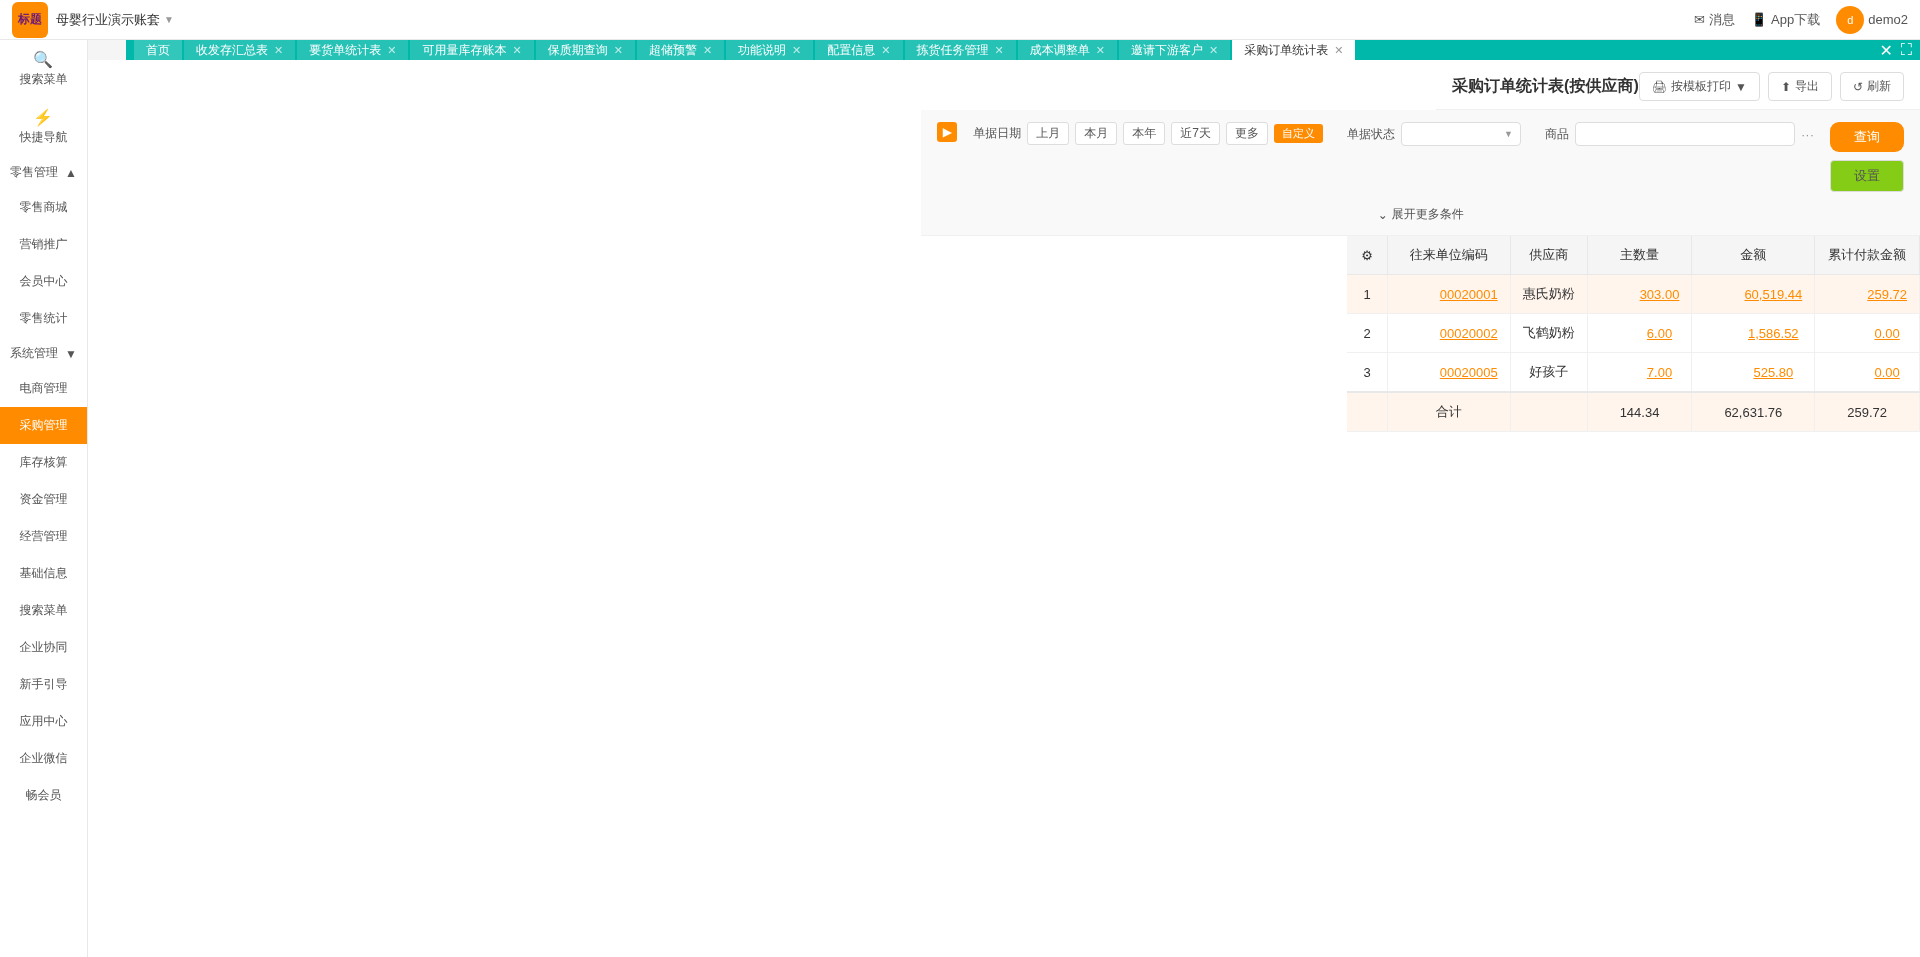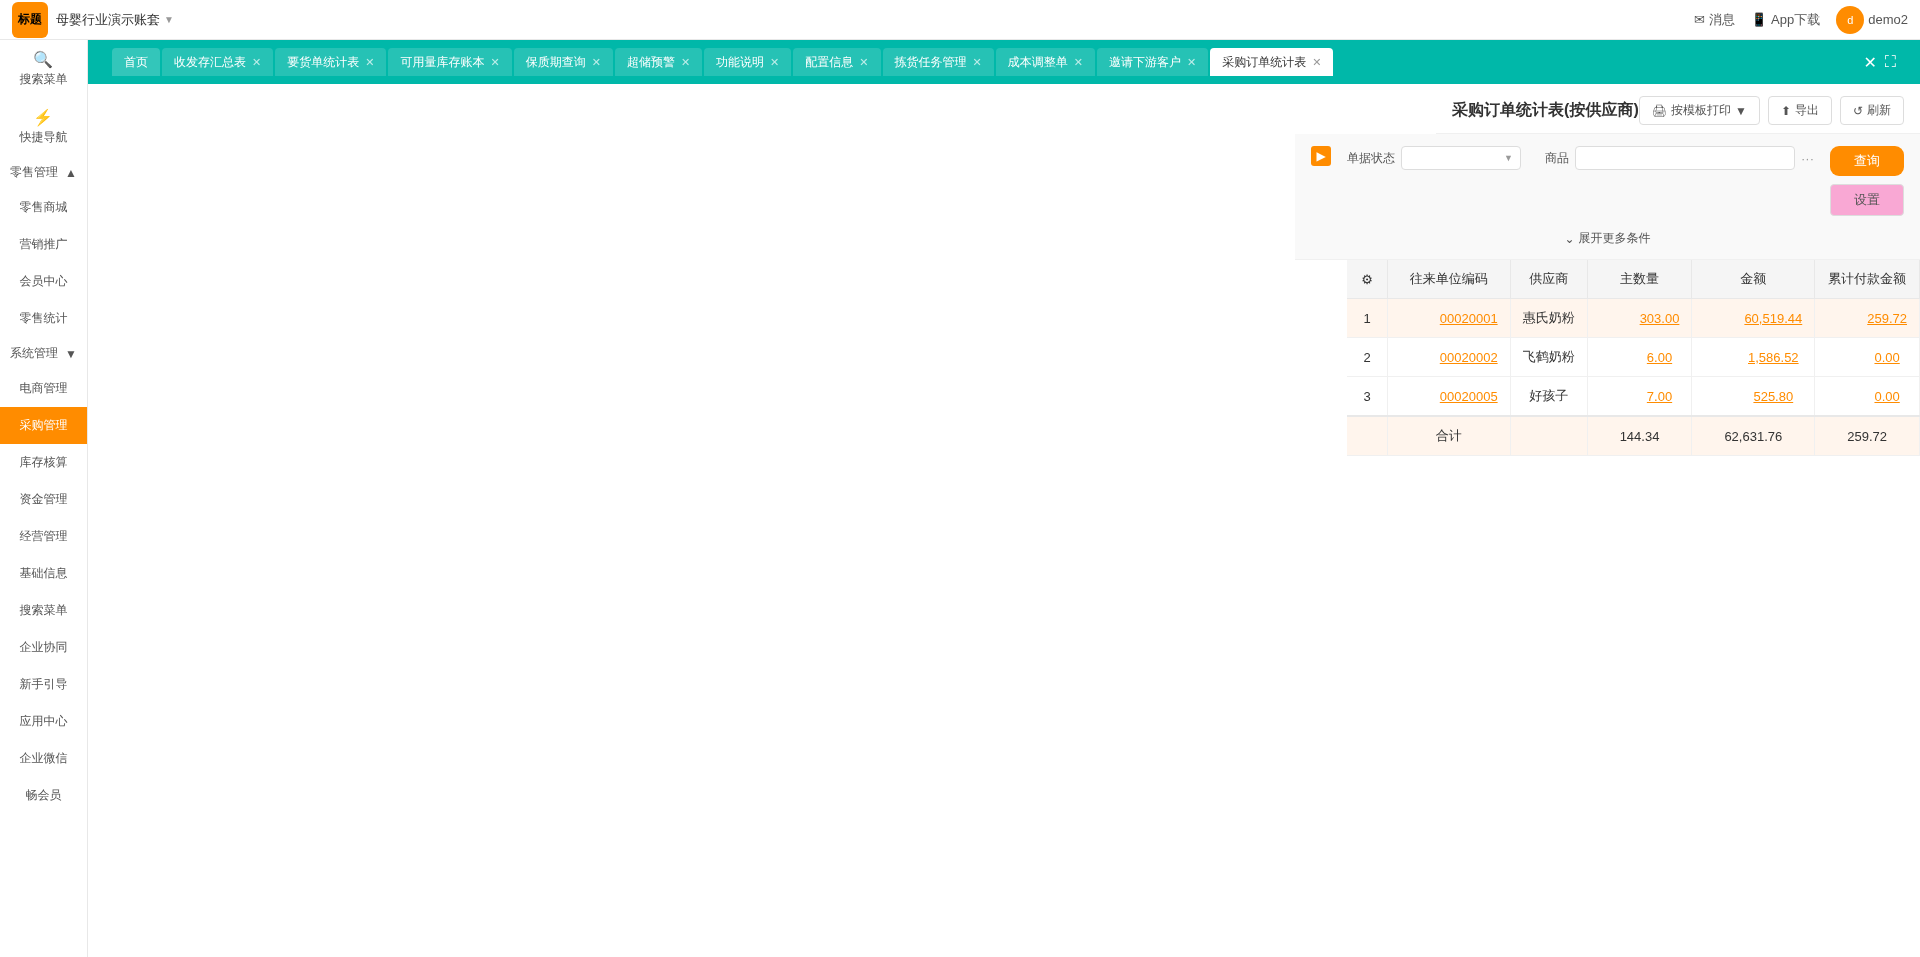--- a/index.html
+++ b/index.html
@@ -1,40 +1,40 @@
 <!DOCTYPE html>
 <html><head>
   <meta charset="utf-8">
   <style>
     * { box-sizing: border-box; margin: 0; padding: 0; }
     body { font-family: "Microsoft YaHei", "微软雅黑", Arial, sans-serif; font-size: 13px; background: #f5f5f5; display: flex; flex-direction: column; height: 957px; overflow: hidden; }
 
     
     .top-bar { height: 40px; background: #fff; display: flex; align-items: center; justify-content: space-between; padding: 0 12px; border-bottom: 1px solid #e8e8e8; flex-shrink: 0; }
     .top-bar-left { display: flex; align-items: center; gap: 8px; }
-    .logo { width: 36px; height: 36px; background: #ff8c00; border-radius: 6px; display: flex; align-items: center; justify-content: center; color: #000000; font-weight: bold; font-size: 12px; }
+    .logo { width: 36px; height: 36px; background: #ff8c00; border-radius: 6px; display: flex; align-items: center; justify-content: center; color: #701a75; font-weight: bold; font-size: 12px; }
     .workspace-selector { display: flex; align-items: center; gap: 4px; color: #333; font-size: 13px; cursor: pointer; }
     .workspace-selector .arrow { color: #999; font-size: 10px; }
     .top-bar-right { display: flex; align-items: center; gap: 16px; }
     .top-bar-icon { display: flex; align-items: center; gap: 4px; color: #555; font-size: 13px; cursor: pointer; }
     .user-avatar { width: 28px; height: 28px; border-radius: 50%; background: #ff8c00; display: flex; align-items: center; justify-content: center; color: #fff; font-size: 11px; }
 
     
     .layout { display: flex; flex: 1; overflow: hidden; }
     .sidebar { width: 88px; background: #fff; border-right: 1px solid #e8e8e8; display: flex; flex-direction: column; overflow-y: auto; flex-shrink: 0; }
     .sidebar-item { padding: 10px 4px; text-align: center; cursor: pointer; color: #555; font-size: 12px; display: flex; flex-direction: column; align-items: center; gap: 2px; }
     .sidebar-item.active { background: #ff8c00; color: #fff; }
     .sidebar-item .icon { font-size: 16px; }
     .sidebar-section { display: flex; align-items: center; justify-content: space-between; padding: 8px 10px; cursor: pointer; color: #555; font-size: 12px; }
 
     
     .main-content { flex: 1; display: flex; flex-direction: column; overflow: hidden; }
 
     
-    .tab-bar { height: 44px; background: #00b8a9; display: flex; align-items: center; padding: 0 24px; overflow-x: auto; flex-shrink: 0; gap: 2px; }
+    .tab-bar { height: 20px; background: #00b8a9; display: flex; align-items: center; padding: 0 8px; overflow-x: auto; flex-shrink: 0; gap: 2px; margin-left: 38px; }
     .tab-item { height: 28px; padding: 0 12px; background: rgba(255,255,255,0.15); color: #fff; border-radius: 4px 4px 0 0; display: flex; align-items: center; gap: 6px; cursor: pointer; white-space: nowrap; font-size: 12px; flex-shrink: 0; }
     .tab-item.active { background: #fff; color: #333; }
     .tab-item.home { background: rgba(255,255,255,0.2); }
     .tab-close { font-size: 11px; color: rgba(255,255,255,0.7); cursor: pointer; }
     .tab-item.active .tab-close { color: #999; }
     .tab-bar-actions { margin-left: auto; display: flex; gap: 8px; }
     .tab-action-btn { color: #fff; cursor: pointer; font-size: 16px; background: none; border: none; }
 
     
     .page-area { flex: 1; background: #fff; overflow: auto; display: flex; flex-direction: column; align-items: flex-end; }
@@ -51,21 +51,21 @@
     .filter-label { color: #555; font-size: 12px; white-space: nowrap; }
     .date-shortcut { padding: 2px 8px; border: 1px solid #ddd; border-radius: 3px; cursor: pointer; font-size: 12px; color: #555; background: #fff; }
     .date-custom-badge { padding: 2px 8px; background: #ff8c00; color: #fff; border-radius: 3px; font-size: 11px; cursor: pointer; }
     .date-range-text { font-size: 11px; color: #888; }
     .filter-select { padding: 4px 28px 4px 8px; border: 1px solid #ddd; border-radius: 4px; font-size: 12px; color: #333; background: #fff; cursor: pointer; appearance: none; min-width: 120px; }
     .select-wrapper { position: relative; }
     .select-wrapper::after { content: '▼'; position: absolute; right: 8px; top: 50%; transform: translateY(-50%); font-size: 9px; color: #999; pointer-events: none; }
     .filter-input { padding: 4px 8px; border: 1px solid #ddd; border-radius: 4px; font-size: 12px; min-width: 180px; }
     .expand-btn { display: flex; align-items: center; gap: 4px; color: #555; font-size: 12px; cursor: pointer; justify-content: center; margin-top: 8px; }
     .btn-query { padding: 6px 24px; background: #ff8c00; color: #fff; border: none; border-radius: 9px; cursor: pointer; font-size: 13px; }
-    .btn-settings { padding: 6px 16px; background: #f9a8d4; color: #555; border: 1px solid #ddd; border-radius: 4px; cursor: pointer; font-size: 13px; margin-top: 4px; }
+    .btn-settings { padding: 6px 16px; background: #84cc16; color: #555; border: 1px solid #ddd; border-radius: 4px; cursor: pointer; font-size: 13px; margin-top: 4px; }
     .btn-toggle { width: 20px; height: 20px; background: #ff8c00; color: #fff; border: none; border-radius: 3px; cursor: pointer; font-size: 12px; display: flex; align-items: center; justify-content: center; }
 
     
     .table-area { flex: 1; overflow: auto; }
     table { width: 100%; border-collapse: collapse; font-size: 13px; }
     thead tr { background: #f5f5f5; }
     th { padding: 10px 12px; text-align: center; color: #333; font-weight: 500; border-bottom: 1px solid #e8e8e8; border-right: 1px solid #e8e8e8; white-space: nowrap; }
     td { padding: 10px 12px; text-align: center; border-bottom: 1px solid #f0f0f0; border-right: 1px solid #f0f0f0; color: #333; }
     tr.row-highlight { background: #fff5ed; }
     .link-text { color: #ff8c00; text-decoration: underline; cursor: pointer; margin-left: 40px; }
@@ -252,20 +252,29 @@
             <span>刷新</span>
           </button>
         </div>
       </div>
 
       <div class="filter-bar">
         <div style="display:flex; align-items:flex-start; gap:16px;">
           <button class="btn-toggle">▶</button>
           <div style="flex:1; display:flex; align-items:flex-start; gap:24px; flex-wrap:wrap;">
 
+            <div class="filter-item">
+              <span class="filter-label">单据日期</span>
+              <span class="date-shortcut">上月</span>
+              <span class="date-shortcut">本月</span>
+              <span class="date-shortcut">本年</span>
+              <span class="date-shortcut">近7天</span>
+              <span class="date-shortcut">更多</span>
+              <span class="date-custom-badge">自定义</span>
+            </div>
 
             <div class="filter-item">
               <span class="filter-label">单据状态</span>
               <div class="select-wrapper">
                 <select class="filter-select">
                   <option value=""></option>
                 </select>
               </div>
             </div>
 

